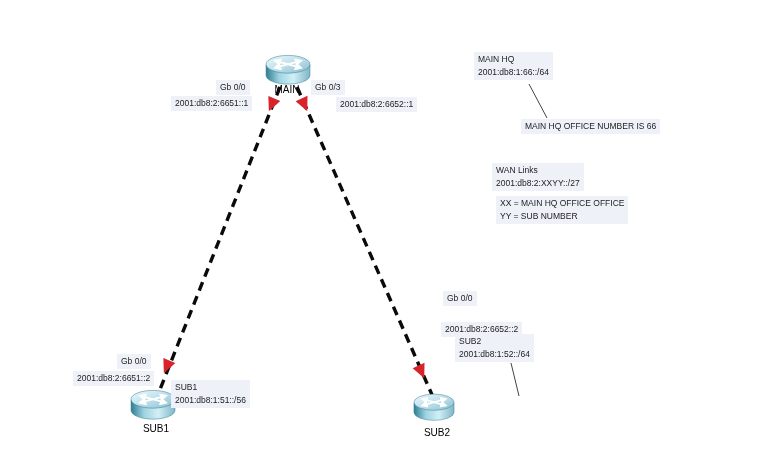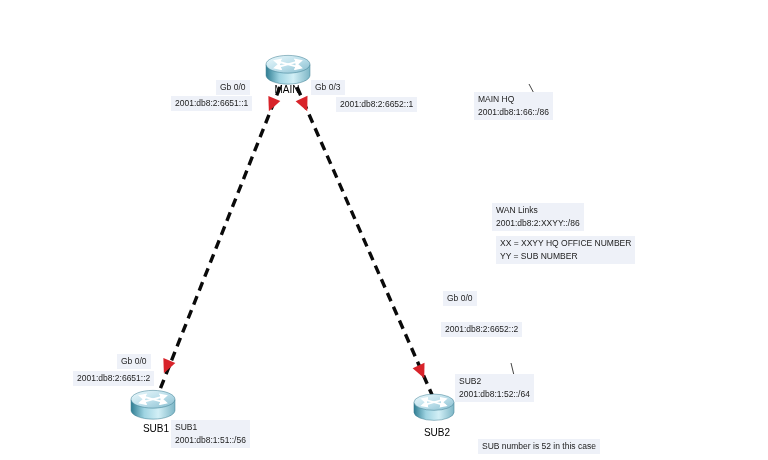--- a/index.html
+++ b/index.html
@@ -26,21 +26,21 @@
     text-align: center; white-space: nowrap;
   }
   .pl, .note {
     position: absolute; z-index: 4;
     font-size: 8.5px; line-height: 13px;
     background: #eef1f8;
     color: #1c1c1c;
     padding: 1px 4px;
     white-space: nowrap;
   }
-  .note { z-index: 4; margin-top: 40px; }
+  .note { z-index: 4; }
   .note div { white-space: nowrap; }
 </style>
 </head>
 <body>
 
 <div class="canvas">
 
   <svg width="0" height="0" style="position:absolute" aria-hidden="true">
     <defs>
       <linearGradient id="rbody" x1="0" y1="0" x2="1" y2="0">
@@ -98,39 +98,39 @@
   <div class="pl" style="left:336px;top:97px">2001:db8:2:6652::1</div>
 
   <div class="pl" style="left:117px;top:354px">Gb 0/0</div>
   <div class="pl" style="left:73px;top:371px">2001:db8:2:6651::2</div>
 
   <div class="pl" style="left:443px;top:291px">Gb 0/0</div>
   <div class="pl" style="left:441px;top:322px">2001:db8:2:6652::2</div>
 
   <div class="note" style="left:474px;top:52px">
     <div>MAIN HQ</div>
-    <div>2001:db8:1:66::/86</div>
+    <div>2001:db8:1:66::/64</div>
   </div>
 
+  <div class="note" style="left:521px;top:119px">MAIN HQ OFFICE NUMBER IS 66</div>
 
   <div class="note" style="left:492px;top:163px">
     <div>WAN Links</div>
-    <div>2001:db8:2:XXYY::/86</div>
+    <div>2001:db8:2:XXYY::/27</div>
   </div>
 
   <div class="note" style="left:496px;top:196px">
-    <div>XX = XXYY HQ OFFICE NUMBER</div>
+    <div>XX = MAIN HQ OFFICE OFFICE</div>
     <div>YY = SUB NUMBER</div>
   </div>
 
   <div class="note" style="left:171px;top:380px">
     <div>SUB1</div>
     <div>2001:db8:1:51::/56</div>
   </div>
 
   <div class="note" style="left:455px;top:334px">
     <div>SUB2</div>
     <div>2001:db8:1:52::/64</div>
   </div>
 
-  <div class="note" style="left:478px;top:399px">SUB number is 52 in this case</div>
 
 </div>
 
 </body></html>

